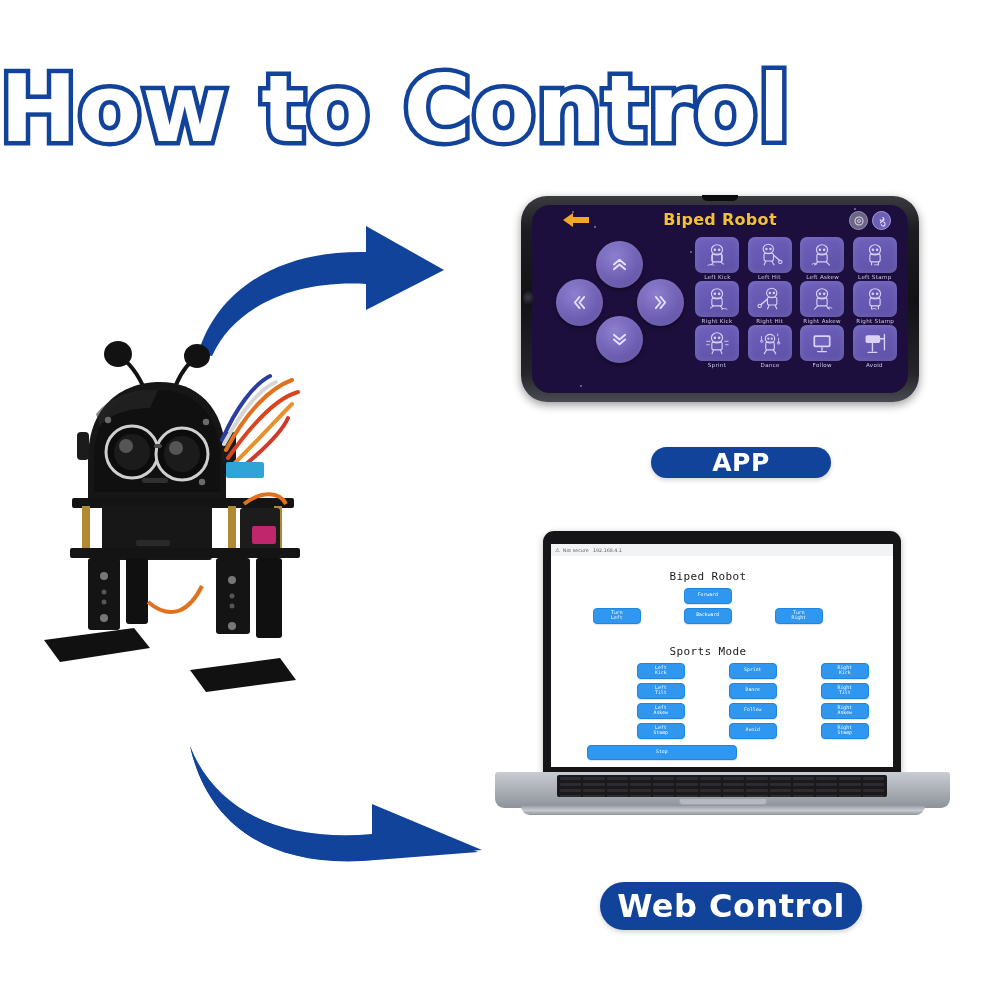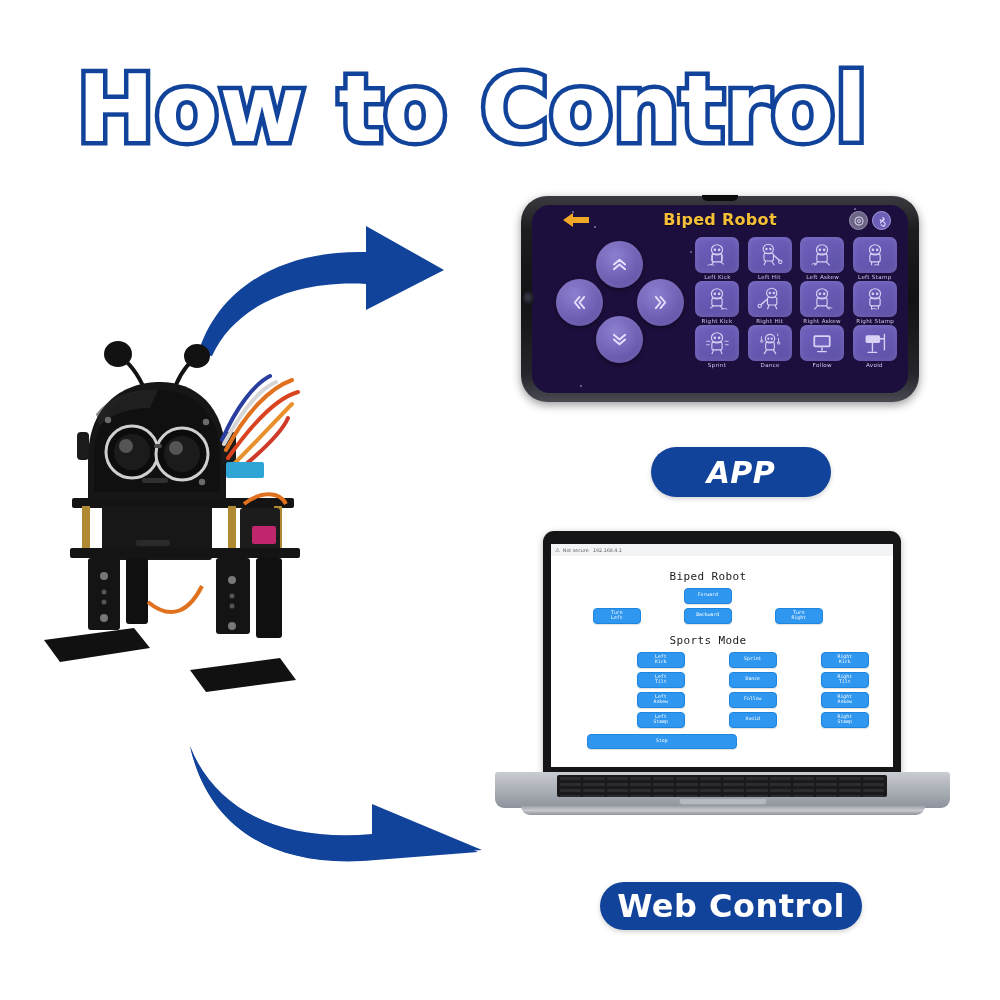--- a/index.html
+++ b/index.html
@@ -9,21 +9,21 @@
     font-family:"Liberation Sans", sans-serif;
     position:relative;
     overflow:hidden;
   }
   .stage{position:absolute;inset:0;}
 
   
   #page-title{
     position:absolute;
     left:0;top:62px;width:868px;
-    text-align:right;
+    text-align:left;
     font-family:"DejaVu Sans", sans-serif;
     font-size:92px;
     font-weight:bold;
     letter-spacing:1px;
     color:#ffffff;
     -webkit-text-stroke:9px #12439b;
     paint-order:stroke fill;
     line-height:1.05;
     white-space:nowrap;
     user-select:none;
@@ -125,21 +125,21 @@
   .pill{
     position:absolute;
     background:#12439b;
     border-radius:40px;
     display:flex;align-items:center;justify-content:center;
     color:#ffffff;font-weight:bold;
     font-family:"DejaVu Sans", sans-serif;
     box-shadow:0 2px 5px rgba(0,0,0,.18);
     user-select:none;
   }
-  #btn-app{left:651px;top:447px;width:180px;height:50px;font-size:30px;letter-spacing:.5px;font-style:italic;}
+  #btn-app{left:651px;top:447px;width:180px;height:31px;font-size:25px;letter-spacing:.5px;}
   #btn-web{left:600px;top:882px;width:262px;height:48px;font-size:32px;letter-spacing:.5px;}
 
   
   #laptop{position:absolute;left:495px;top:531px;width:455px;height:320px;}
   .lid{
     position:absolute;left:48px;top:0;width:358px;height:245px;
     background:#151517;border-radius:11px 11px 3px 3px;
     box-shadow:0 2px 7px rgba(0,0,0,.28);
   }
   .lid-inner{
@@ -163,21 +163,21 @@
     position:absolute;left:0;right:0;top:12px;bottom:0;
     background:#fff;padding-top:8px;
   }
   .page-h{
     text-align:center;
     font-family:"DejaVu Sans Mono", monospace;
     font-size:11px;color:#1b1b1b;letter-spacing:.4px;
     margin:0 0 0 -28px;
   }
   #web-heading-main{margin-top:6px;}
-  #web-heading-sports{margin-top:10px;}
+  #web-heading-sports{margin-top:21px;}
 
   .wbtn{
     background:#2f97ef;
     border:1px solid #1f86de;
     border-radius:4px;
     color:#fff;
     font-family:"DejaVu Sans Mono", monospace;
     display:flex;align-items:center;justify-content:center;
     text-align:center;
     line-height:1.05;

